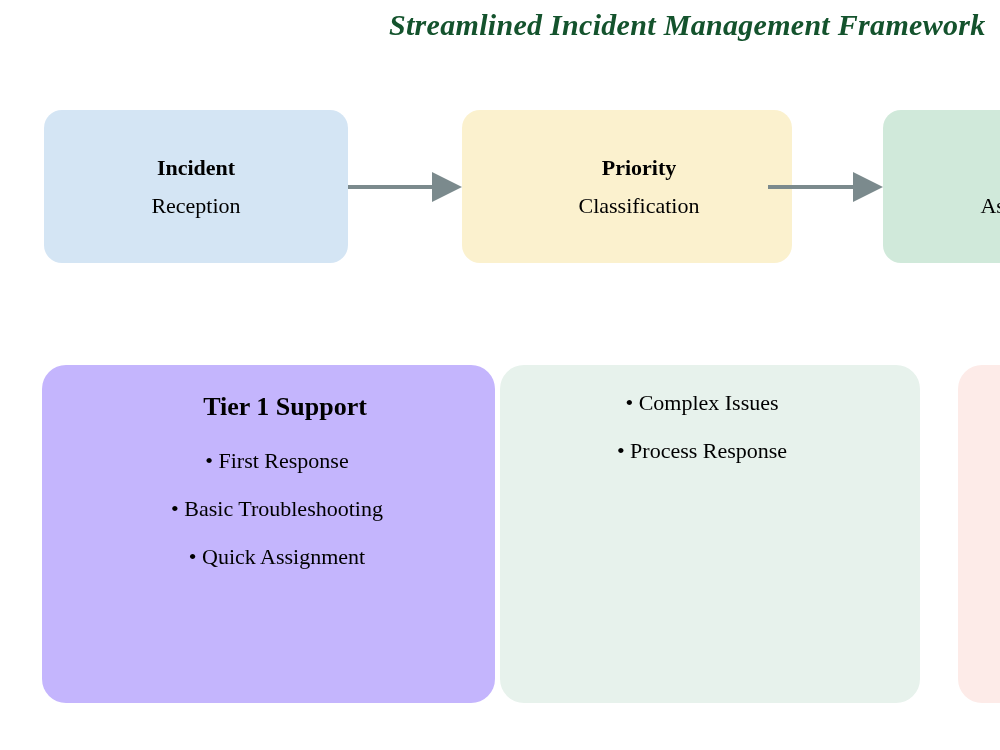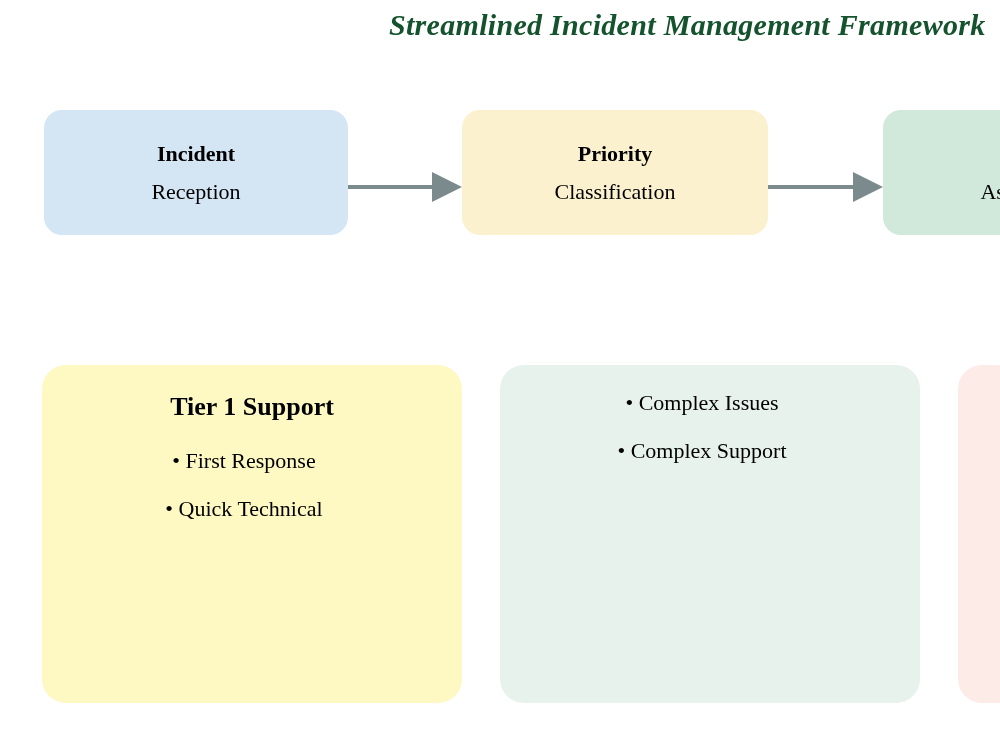--- a/index.html
+++ b/index.html
@@ -18,37 +18,37 @@
     top: 8px;
     font-size: 30px;
     font-style: italic;
     font-weight: bold;
     white-space: nowrap;
     letter-spacing: 0.3px;
   }
   .flow-box {
     position: absolute;
     top: 110px;
-    height: 125px;
+    height: 153px;
     border-radius: 18px;
     display: flex;
     flex-direction: column;
     justify-content: center;
     align-items: center;
     text-align: center;
   }
   .flow-box .box-line {
     height: 38px;
     line-height: 38px;
     font-size: 22px;
     white-space: nowrap;
   }
   .flow-box .box-title { font-weight: bold; }
   .box-1 { left: 44px;  width: 304px; }
-  .box-2 { left: 462px; width: 306px; }
+  .box-2 { left: 462px; width: 306px; padding-left: 24px; }
   .box-3 { left: 883px; width: 300px; }
   .arrow-line {
     position: absolute;
     top: 185px;
     height: 4px;
   }
   .arrow-line-1 { left: 348px; width: 86px; }
   .arrow-line-2 { left: 768px; width: 86px; }
   .arrow-head {
     position: absolute;
@@ -112,32 +112,33 @@
   </div>
 
   <div class="arrow-line arrow-line-2" style="background: rgb(123, 138, 141);"></div>
   <div class="arrow-head arrow-head-2" style="border-left-color: rgb(123, 138, 141);"></div>
 
   <div class="flow-box box-3" style="background: rgb(208, 233, 218);">
     <div class="box-line box-title"></div>
     <div class="box-line box-sub">Assignment</div>
   </div>
 
-  <div class="tier-card card-1" style="background: #fef9c3;">
+  <div class="tier-card card-1" style="background: #c4b5fd; padding-left: 33px;">
     <div class="tier-title">Tier 1 Support</div>
     <ul class="tier-list">
       <li>First Response</li>
-      <li>Quick Technical</li>
+      <li>Basic Troubleshooting</li>
+      <li>Quick Assignment</li>
     </ul>
   </div>
 
   <div class="tier-card card-2" style="background: rgb(231, 242, 236);">
     <ul class="tier-list">
       <li>Complex Issues</li>
-      <li>Complex Support</li>
+      <li>Process Response</li>
     </ul>
   </div>
 
   <div class="tier-card card-3" style="background: rgb(253, 235, 232);">
     <div class="tier-title"></div>
     <ul class="tier-list">
       
       
       
     </ul>

